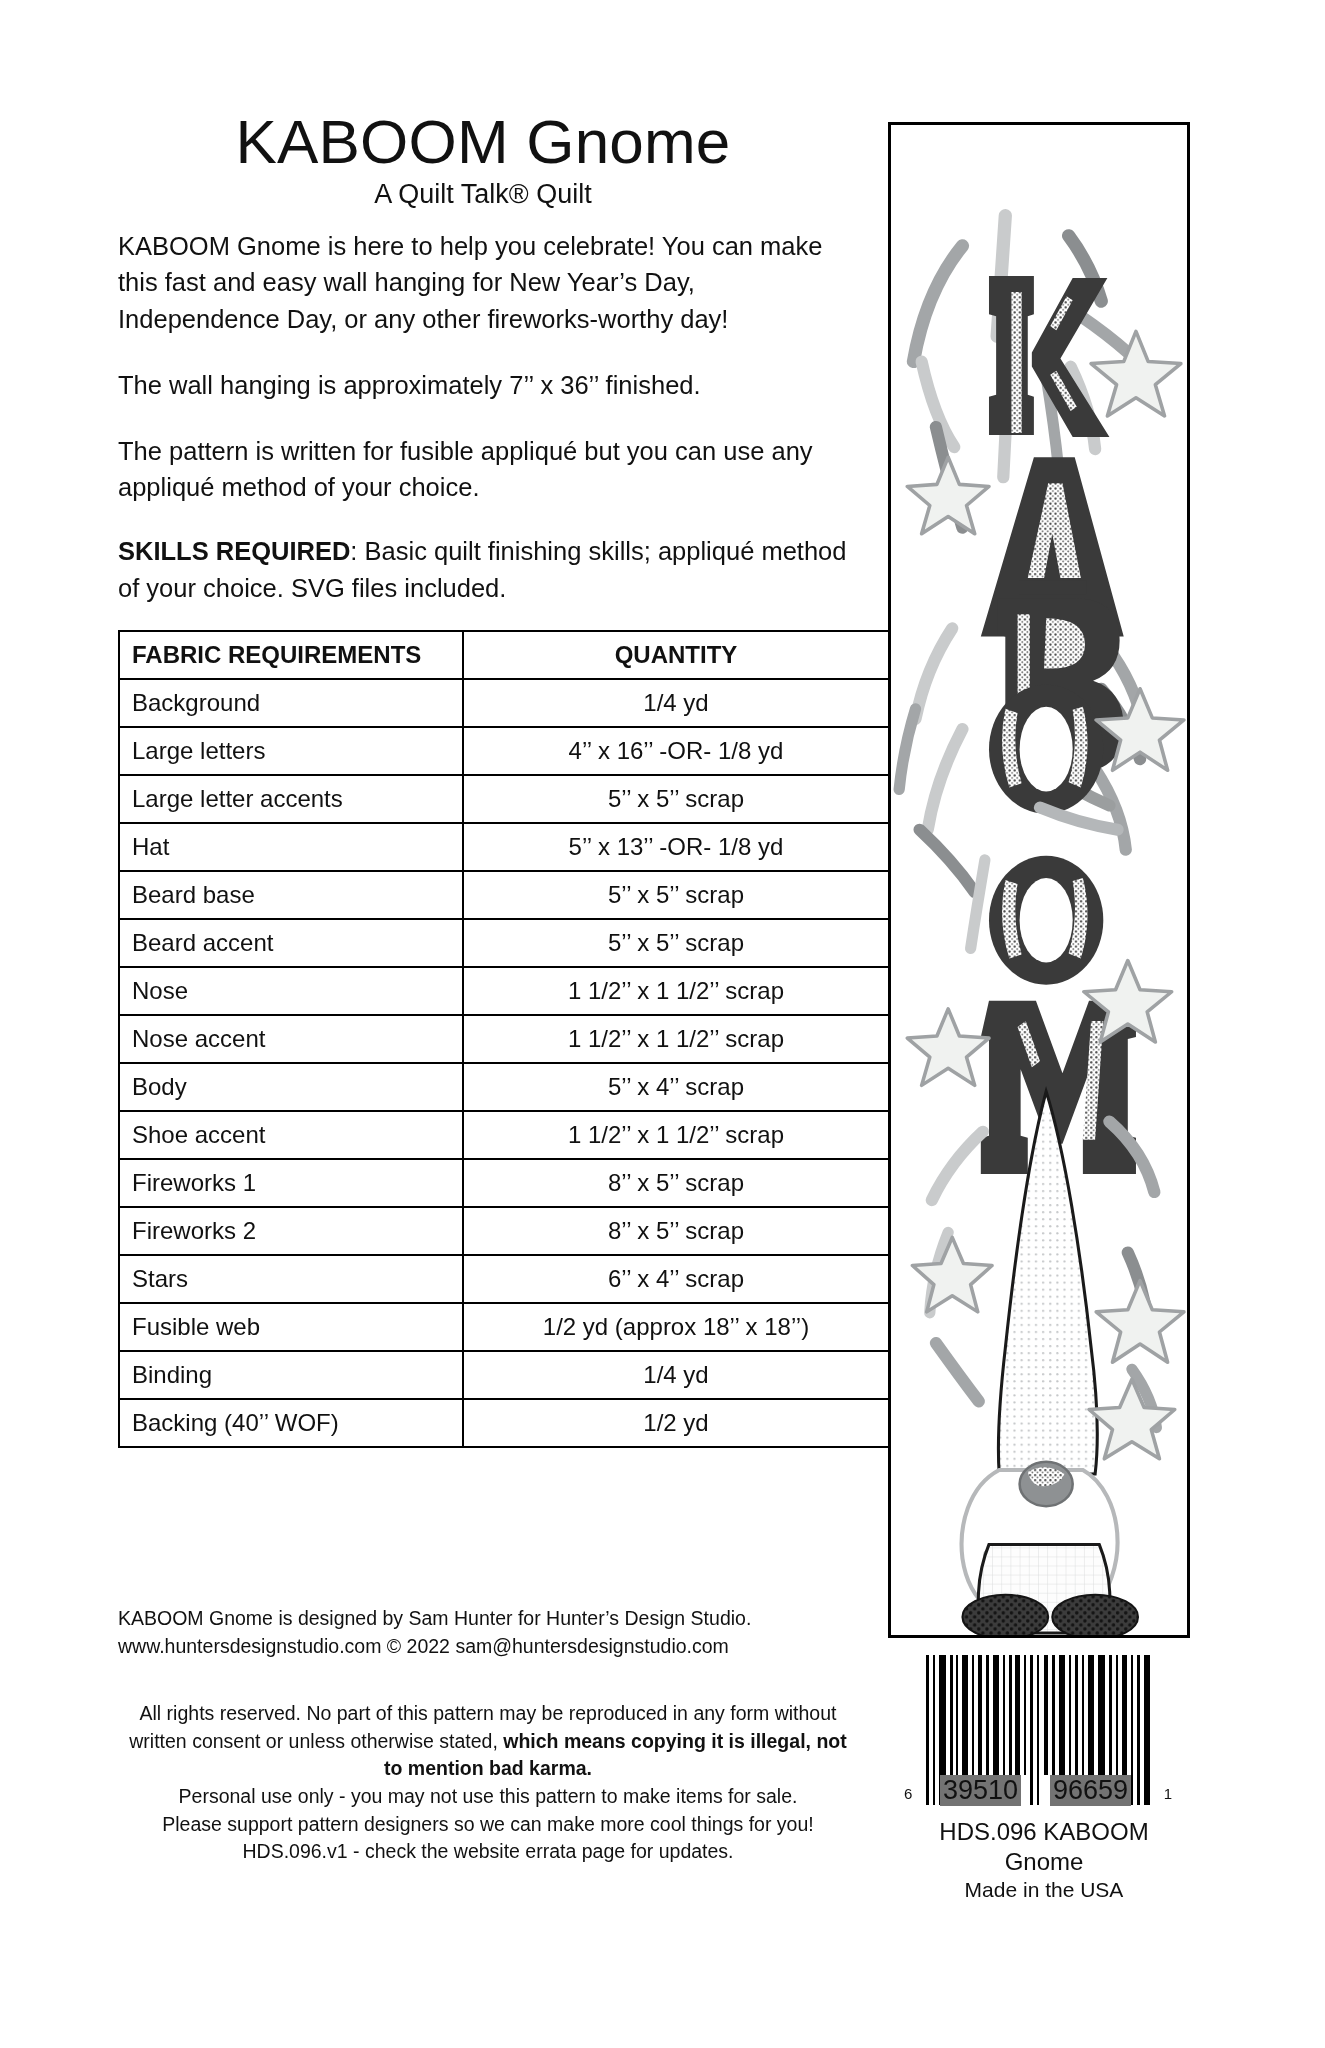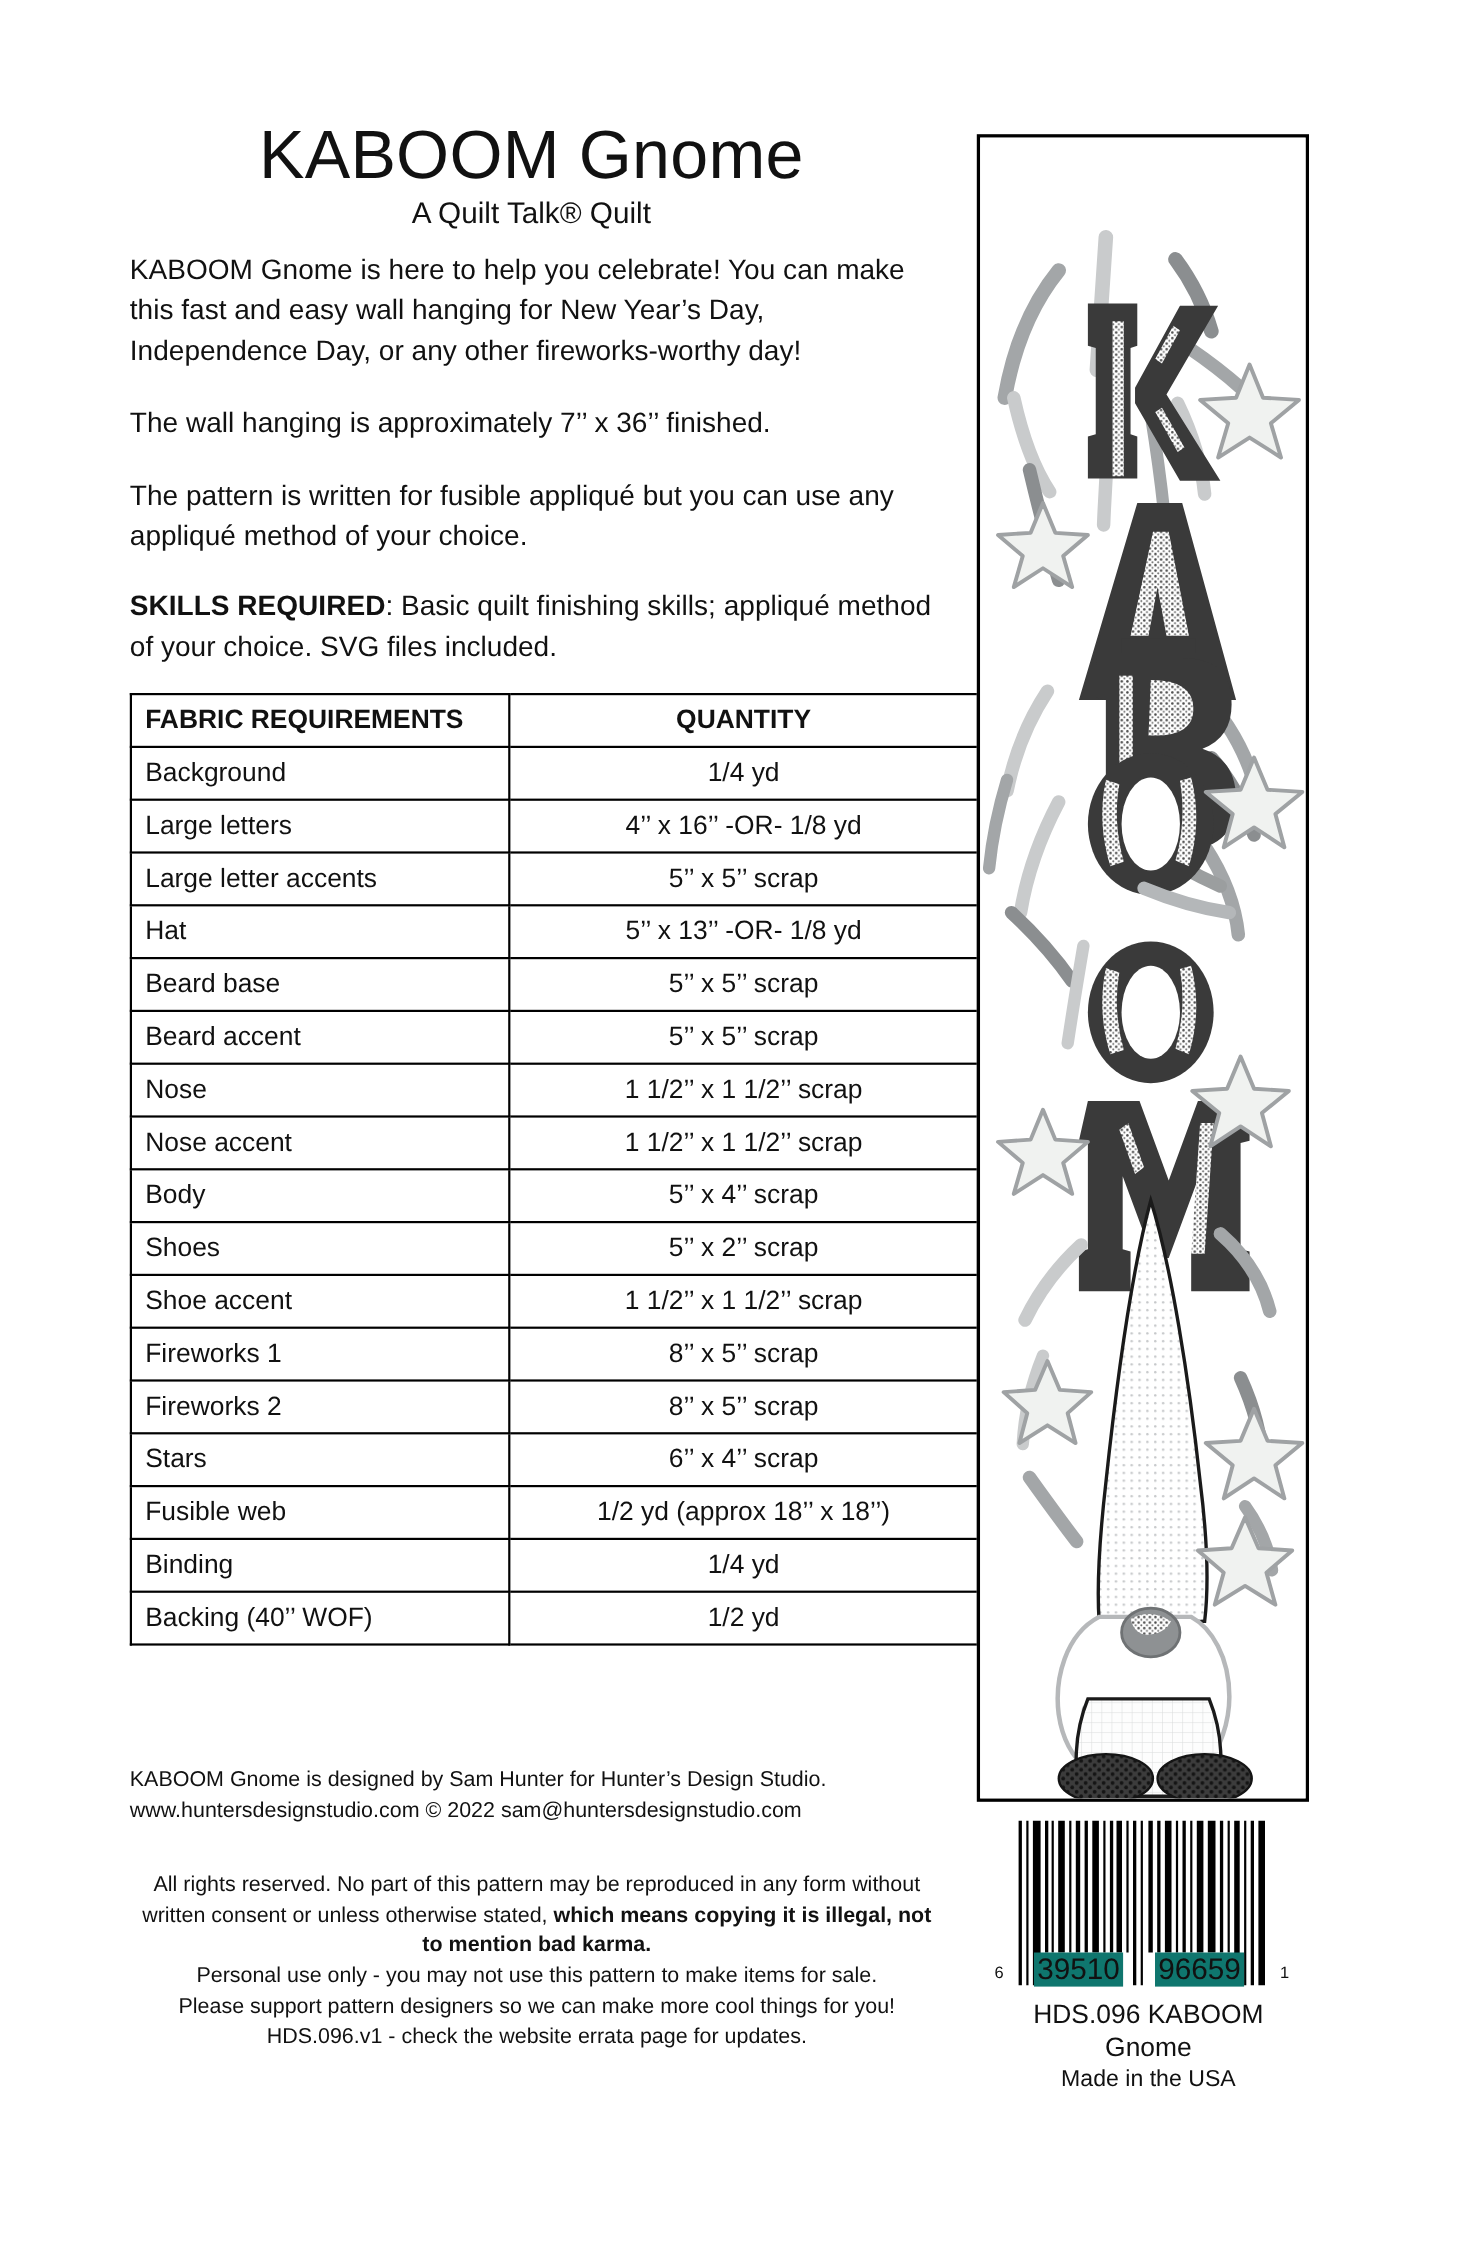--- a/index.html
+++ b/index.html
@@ -134,21 +134,21 @@
     font-size: 15px;
     top: 10px;
   }
   .barcode-digits .d-left  { left: 6px; }
   .barcode-digits .d-right { right: 6px; }
   .barcode-digits .d-mid-a,
   .barcode-digits .d-mid-b {
     position: absolute;
     font-size: 27px;
     top: 0;
-    background: #0f766e;
+    background: #737373;
     padding: 0 3px;
   }
   .barcode-digits .d-mid-a { left: 42px; }
   .barcode-digits .d-mid-b { left: 152px; }
   .barcode-caption {
     margin-top: 12px;
     font-size: 24px;
     line-height: 1.25;
     margin-left: 12px;
   }
@@ -208,24 +208,20 @@
           <td class="col-item">Nose</td>
           <td class="col-qty">1 1/2’’ x 1 1/2’’ scrap</td>
         </tr>
         <tr>
           <td class="col-item">Nose accent</td>
           <td class="col-qty">1 1/2’’ x 1 1/2’’ scrap</td>
         </tr>
         <tr>
           <td class="col-item">Body</td>
           <td class="col-qty">5’’ x 4’’ scrap</td>
-        </tr>
-        <tr>
-          <td class="col-item">Shoes</td>
-          <td class="col-qty">5’’ x 2’’ scrap</td>
         </tr>
         <tr>
           <td class="col-item">Shoe accent</td>
           <td class="col-qty">1 1/2’’ x 1 1/2’’ scrap</td>
         </tr>
         <tr>
           <td class="col-item">Fireworks 1</td>
           <td class="col-qty">8’’ x 5’’ scrap</td>
         </tr>
         <tr>

